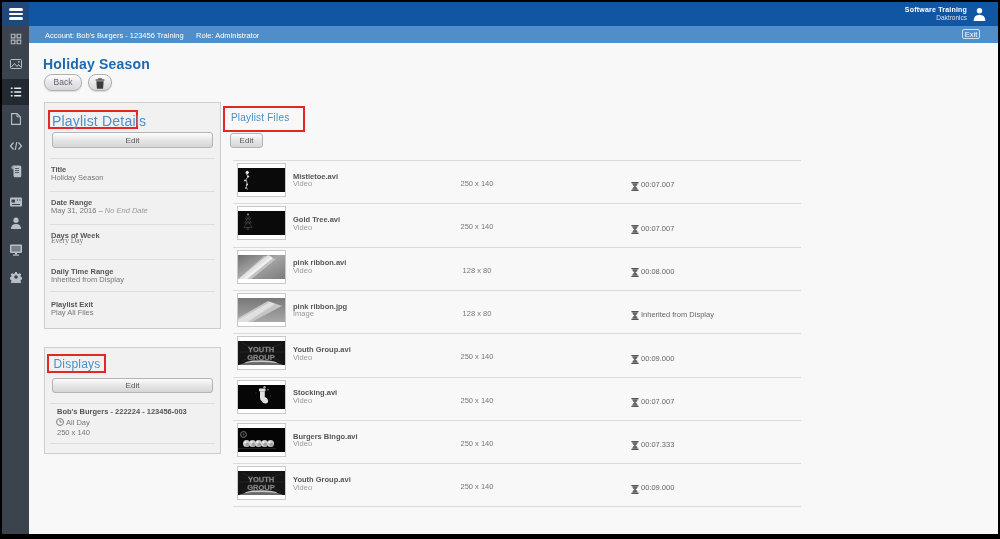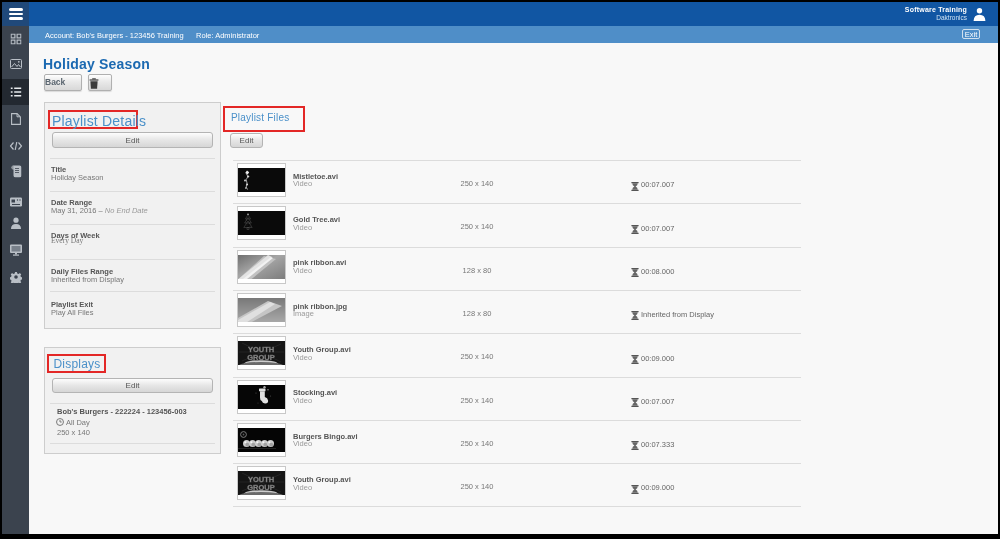--- a/index.html
+++ b/index.html
@@ -19,21 +19,21 @@
 #accountbar .lbl { font-weight:normal; }
 #acct { position:absolute; left:16px; top:5px; }
 #role { position:absolute; left:167px; top:5px; }
 #exit { position:absolute; right:18px; top:3px; width:18px; height:10px; border:1px solid #cfe0ef; border-radius:2px; color:#fff; font-size:7.5px; text-align:center; line-height:9px; }
 
 #sidebar { position:absolute; left:0; top:24px; width:27px; height:508px; background:#3b434e; }
 .sideitem { position:absolute; left:0; width:27px; height:26px; }
 .sideitem svg { position:absolute; left:50%; top:50%; transform:translate(-50%,-50%); }
 
 #h1 { position:absolute; left:41px; top:53.5px; font-size:14px; font-weight:bold; color:#1b69b1; letter-spacing:0.2px; }
-.btn { position:absolute; background:linear-gradient(#fefefe,#e9e9e9 45%,#d8d8d8); border:1px solid #b0b0b0; border-radius:2px; color:#5b6670; box-shadow:0 1px 1px rgba(0,0,0,0.12);font-weight:bold; }
+.btn { position:absolute; background:linear-gradient(#fefefe,#e9e9e9 45%,#d8d8d8); border:1px solid #b0b0b0; border-radius:8px; color:#5b6670; text-align:center; box-shadow:0 1px 1px rgba(0,0,0,0.12); }
 #btn-back { left:42px; top:72px; width:38px; height:17px; font-size:8.5px; line-height:15px; }
 #btn-trash { left:86px; top:72px; width:24px; height:17px; }
 #btn-trash svg { margin-top:3px; }
 
 .panel { position:absolute; left:42px; width:177px; background:#f1f1f1; border:1px solid #cdcdcd; }
 #panel-details { top:100px; height:227px; }
 #panel-displays { top:345px; height:107px; }
 .redbox { position:absolute; border:2px solid #e32726; }
 .ptitle { position:absolute; color:#4a90c9; letter-spacing:0.2px; }
 .editbtn { position:absolute; background:linear-gradient(#fdfdfd,#e6e6e6 50%,#d6d6d6); border:1px solid #b4b4b4; border-radius:3px; color:#555; font-size:8px; text-align:center; }
@@ -166,21 +166,21 @@
   <div class="divider" style="left:48px; top:156px; width:165px;"></div>
   <div class="flabel" style="left:49px; top:163px;">Title</div>
   <div class="fvalue" style="left:49px; top:171px;">Holiday Season</div>
   <div class="divider" style="left:48px; top:189px; width:165px;"></div>
   <div class="flabel" style="left:49px; top:196px;">Date Range</div>
   <div class="fvalue" style="left:49px; top:204px;">May 31, 2016 – <i style="color:#999">No End Date</i></div>
   <div class="divider" style="left:48px; top:222px; width:165px;"></div>
   <div class="flabel" style="left:49px; top:229px;">Days of Week</div>
   <div class="fvalue" style="left:49px; top:234px;font-family:Liberation Serif, serif;">Every Day</div>
   <div class="divider" style="left:48px; top:257px; width:165px;"></div>
-  <div class="flabel" style="left:49px; top:264.5px;">Daily Files Range</div>
+  <div class="flabel" style="left:49px; top:264.5px;">Daily Time Range</div>
   <div class="fvalue" style="left:49px; top:272.5px;">Inherited from Display</div>
   <div class="divider" style="left:48px; top:288.5px; width:165px;"></div>
   <div class="flabel" style="left:49px; top:298px;">Playlist Exit</div>
   <div class="fvalue" style="left:49px; top:306px;">Play All Files</div>
 
   <div class="panel" id="panel-displays"></div>
   <div class="redbox" style="left:45px; top:352px; width:59px; height:19px;"></div>
   <div class="ptitle" style="left:51.5px; top:354.5px; font-size:12px;">Displays</div>
   <div class="editbtn" style="left:50px; top:375.5px; width:161px; height:15px; line-height:14px;">Edit</div>
   <div class="divider" style="left:48px; top:401px; width:165px;"></div>

